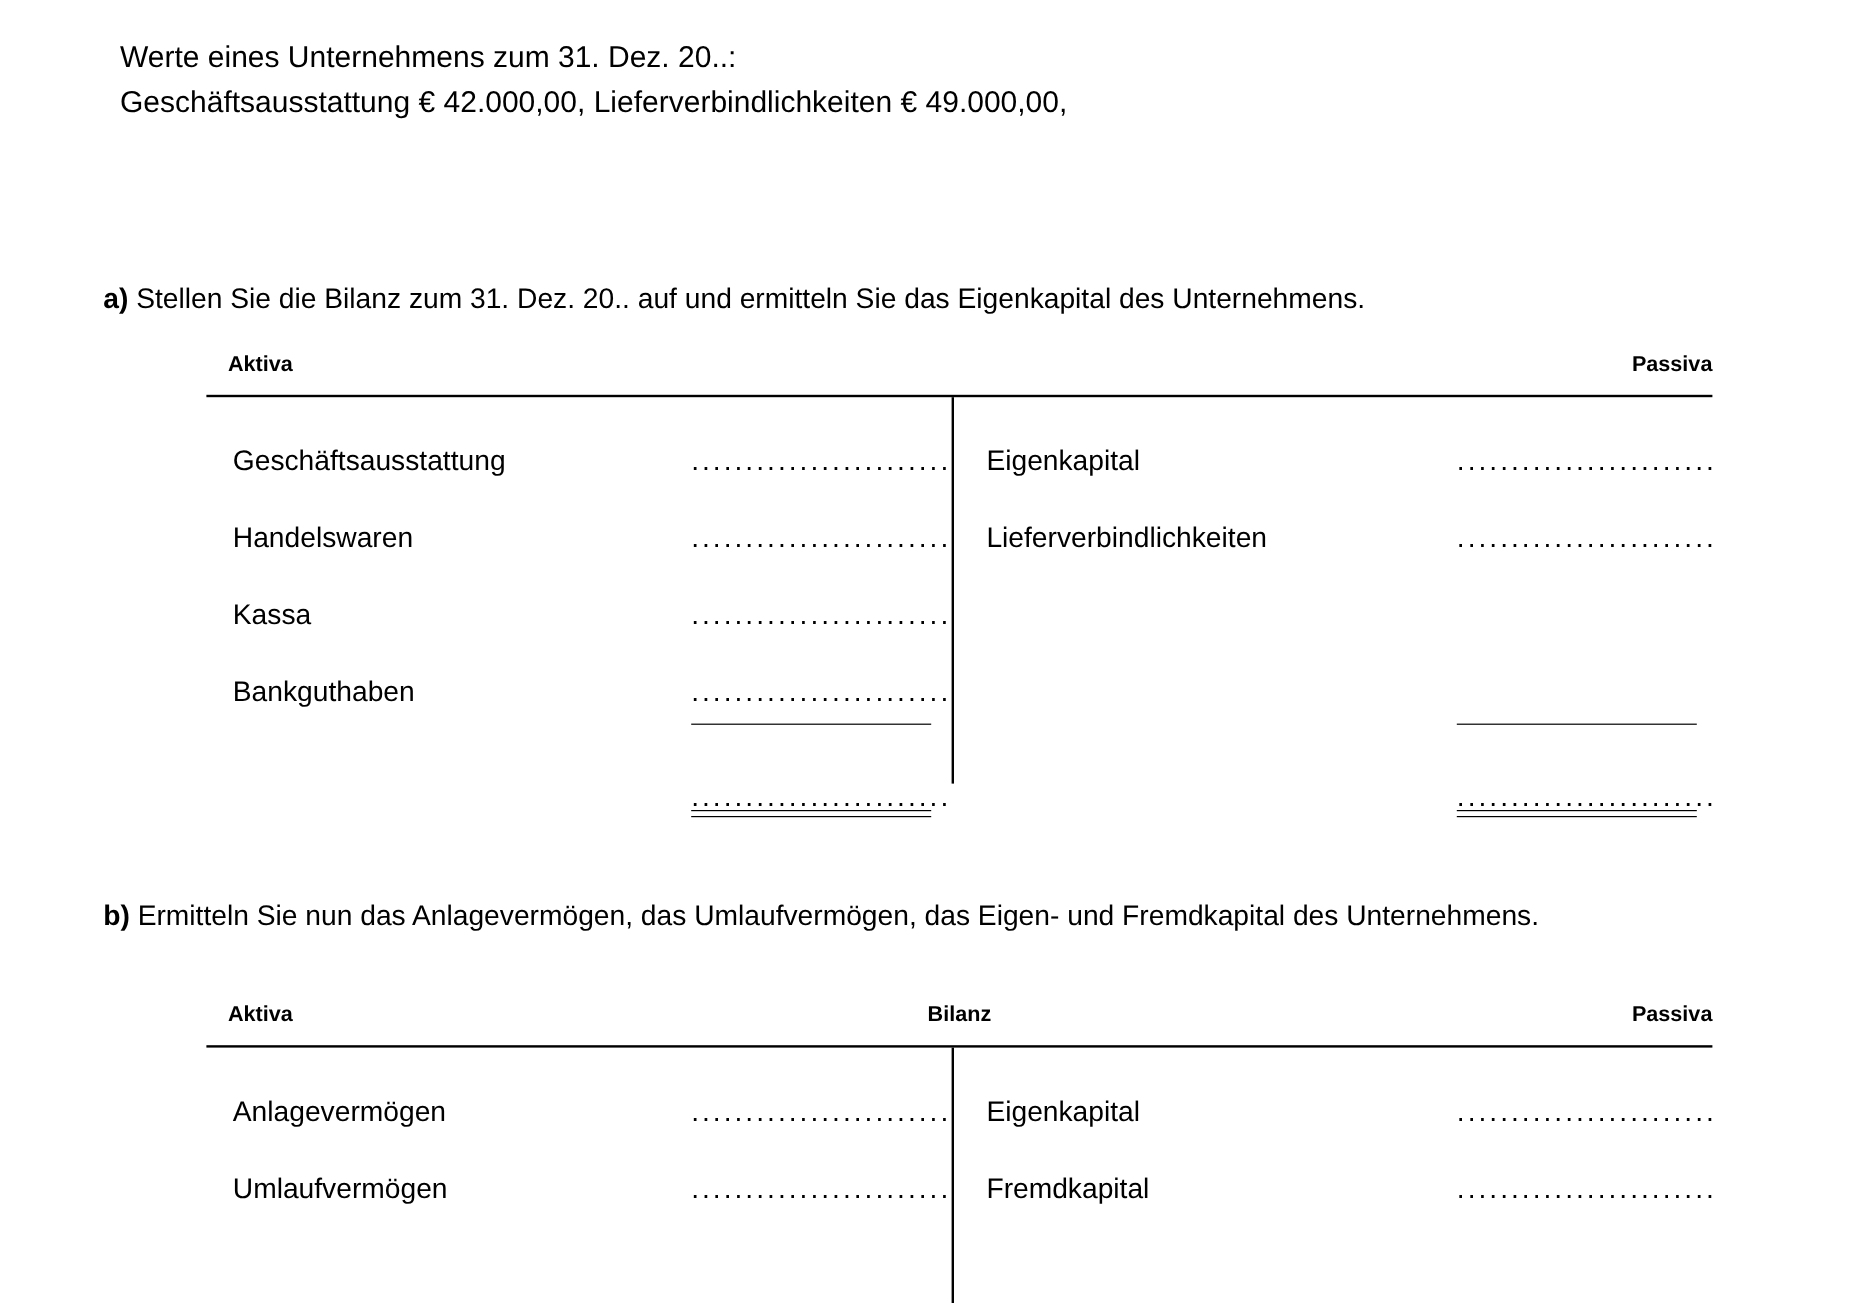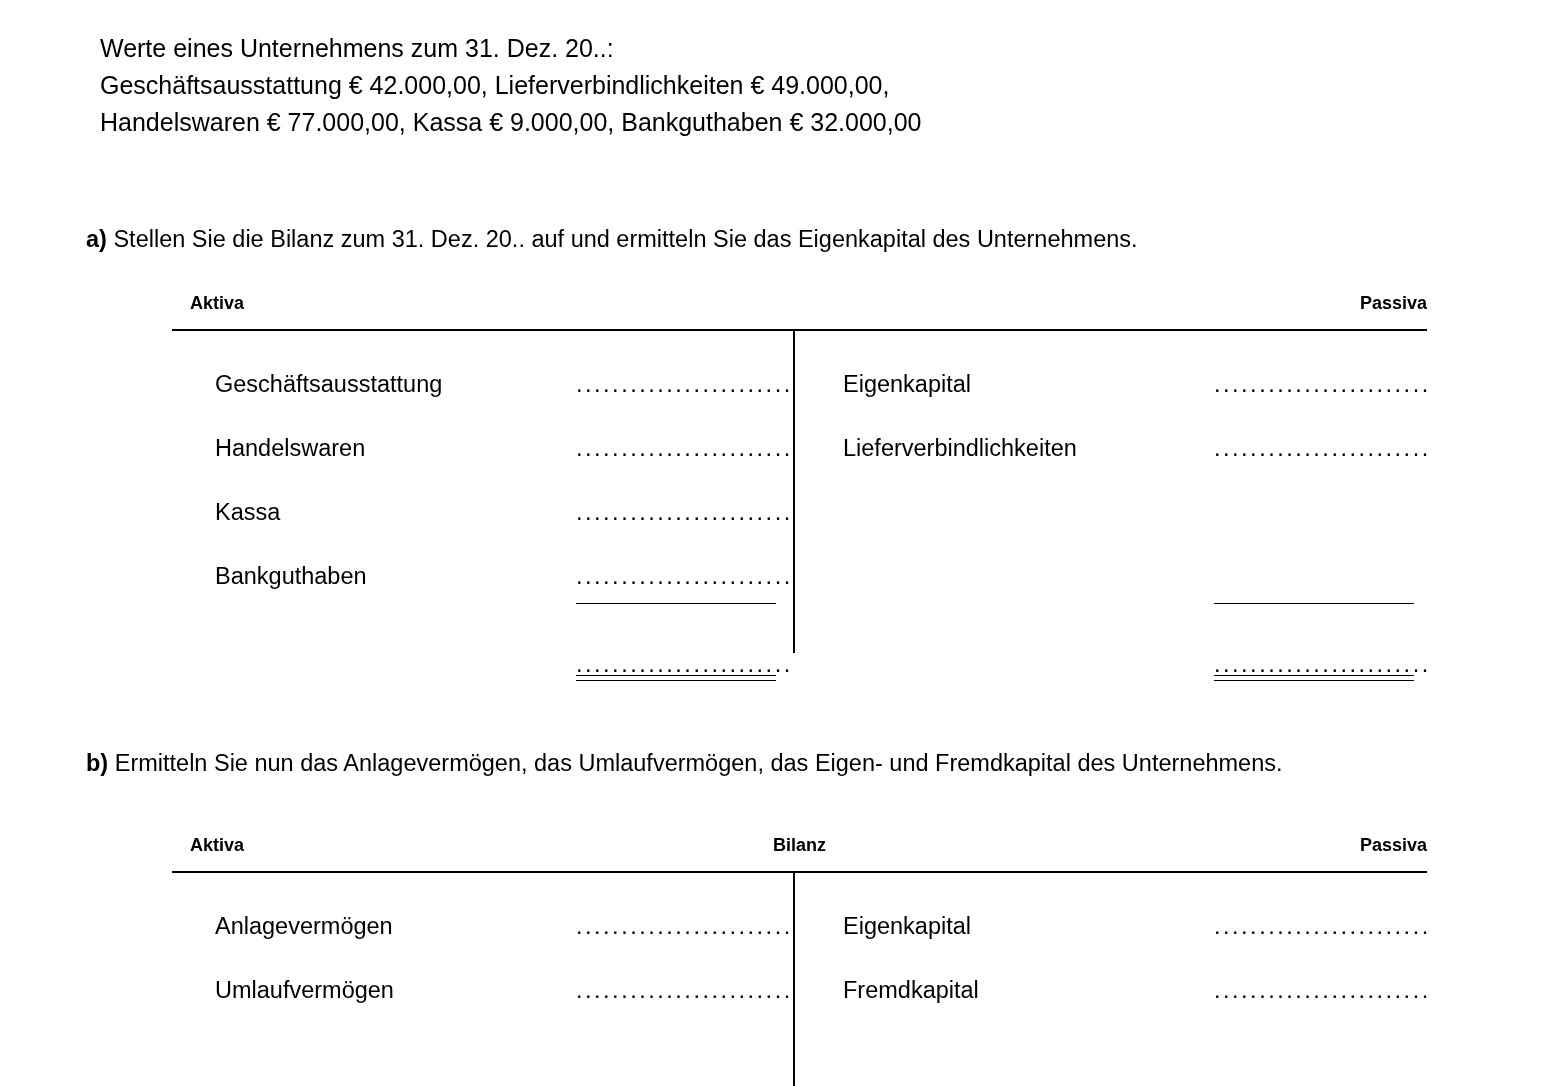--- a/index.html
+++ b/index.html
@@ -35,21 +35,21 @@
 
   
   .task {
     position: absolute;
     font-size: 23.5px;
     white-space: nowrap;
   }
   .task .lbl {
     font-weight: bold;
   }
-  #task-a { left: 86px; top: 226px; }
+  #task-a { left: 86px; top: 236px; }
   #task-b { left: 86px; top: 750px; }
 
   
   .bilanz {
     position: absolute;
     left: 172px;
     width: 1255px;
   }
   #bilanz-a { top: 293px; }
   #bilanz-b { top: 835px; }
@@ -107,21 +107,20 @@
   .row {
     position: relative;
     height: 64px;
   }
   .row .name {
     position: absolute;
     left: 22px;
     top: 18px;
     font-size: 23.5px;
     white-space: nowrap;
-    margin-left: 21px;
   }
   .right .row .name { left: 10px; text-align: center; }
 
   .dots {
     position: absolute;
     top: 18px;
     font-size: 23.5px;
     letter-spacing: 2.5px;
     white-space: nowrap;
   }
@@ -144,21 +143,20 @@
   .spacer { height: 22px; }
 </style>
 </head>
 <body>
 
 <div class="page">
 
   <div class="intro">
     <div>Werte eines Unternehmens zum 31. Dez. 20..:</div>
     <div>Geschäftsausstattung € 42.000,00, Lieferverbindlichkeiten € 49.000,00,</div>
-    <div>Handelswaren € 77.000,00, Kassa € 9.000,00, Bankguthaben € 32.000,00</div>
   </div>
 
   <div class="task" id="task-a">
     <span class="lbl">a)</span>
     <span>Stellen Sie die Bilanz zum 31. Dez. 20.. auf und ermitteln Sie das Eigenkapital des Unternehmens.</span>
   </div>
 
   <div class="bilanz" id="bilanz-a">
     <div class="bilanz-head">
       <span class="aktiva">Aktiva</span>

